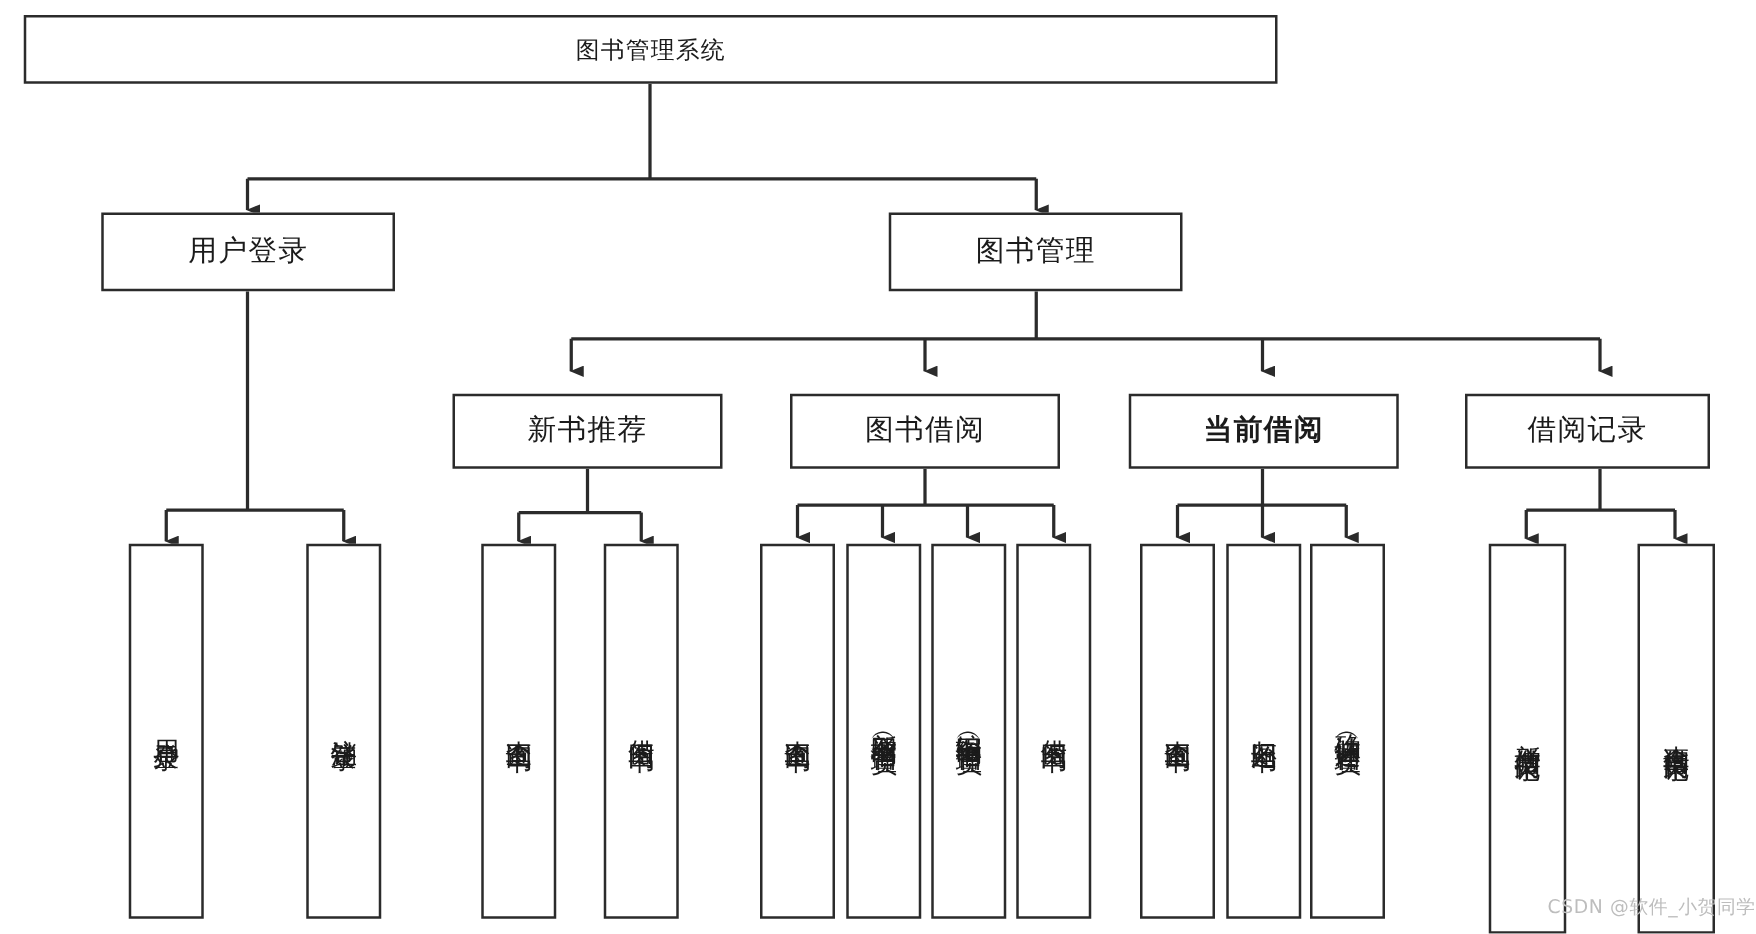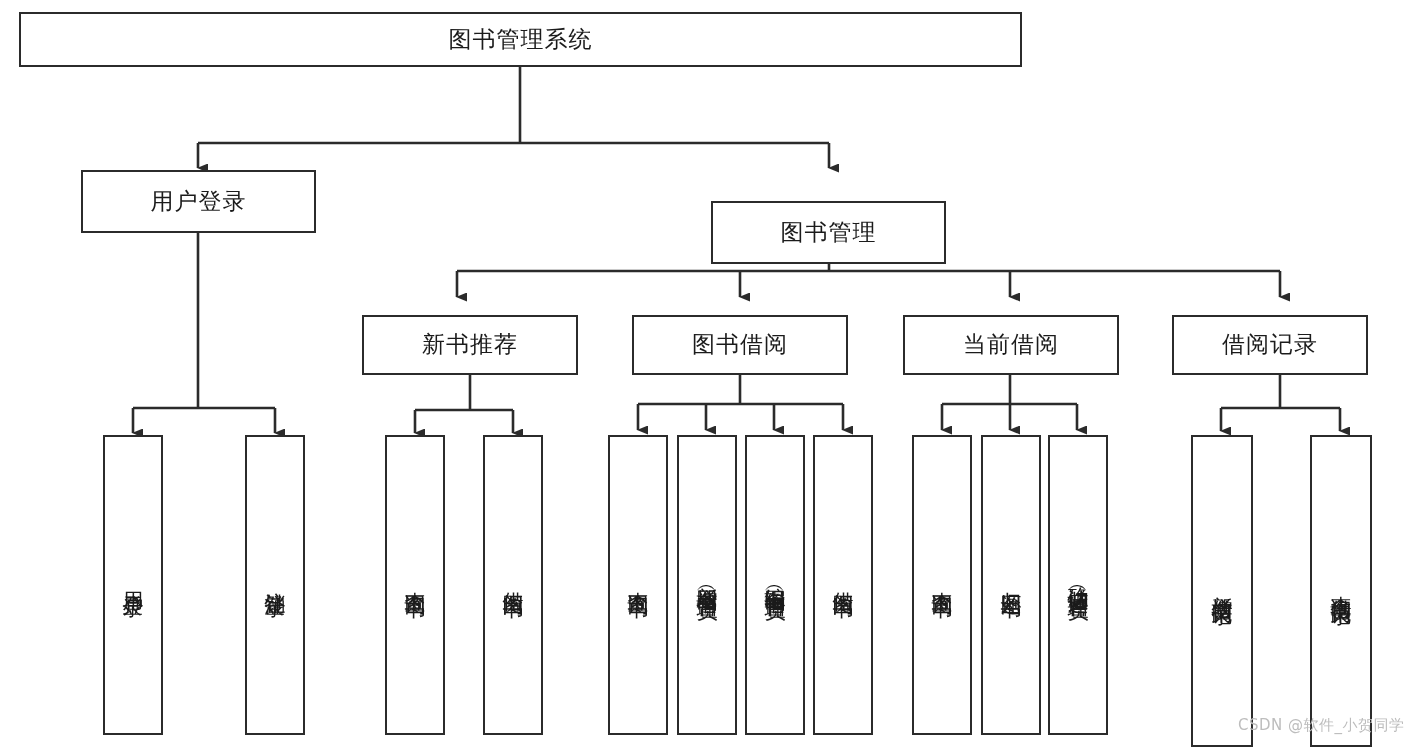--- a/index.html
+++ b/index.html
@@ -34,21 +34,21 @@
     align-items: center;
     justify-content: center;
     color: #1b1b1b;
   }
   .node-h {
     font-size: 23px;
     letter-spacing: 1px;
     line-height: 1.1;
   }
   .node-root {
-    font-size: 23px;
+    font-size: 19px;
     letter-spacing: 1px;
   }
   .node-v {
     align-items: flex-start;
     justify-content: center;
     padding-top: 8px;
   }
   .vtext {
     writing-mode: vertical-rl;
     text-orientation: upright;
@@ -124,31 +124,31 @@
     </g>
   </svg>
 
   <div class="node node-root" style="left:19px; top:12px; width:1003px; height:55px;">
     <span>图书管理系统</span>
   </div>
 
   <div class="node node-h" style="left:81px; top:170px; width:235px; height:63px;">
     <span>用户登录</span>
   </div>
-  <div class="node node-h" style="left:711px; top:170px; width:235px; height:63px;margin-top:31px;">
+  <div class="node node-h" style="left:711px; top:170px; width:235px; height:63px;">
     <span>图书管理</span>
   </div>
 
   <div class="node node-h" style="left:362px; top:315px; width:216px; height:60px;">
     <span>新书推荐</span>
   </div>
   <div class="node node-h" style="left:632px; top:315px; width:216px; height:60px;">
     <span>图书借阅</span>
   </div>
-  <div class="node node-h" style="left:903px; top:315px; width:216px; height:60px;">
+  <div class="node node-h" style="left:903px; top:315px; width:216px; height:60px;font-weight:bold;">
     <span>当前借阅</span>
   </div>
   <div class="node node-h" style="left:1172px; top:315px; width:196px; height:60px;">
     <span>借阅记录</span>
   </div>
 
   <div class="node node-v" style="left:103px; top:435px; width:60px; height:300px;">
     <span class="vtext" style="margin-top: 130px;">用户登录</span>
   </div>
   <div class="node node-v" style="left:245px; top:435px; width:60px; height:300px;">

